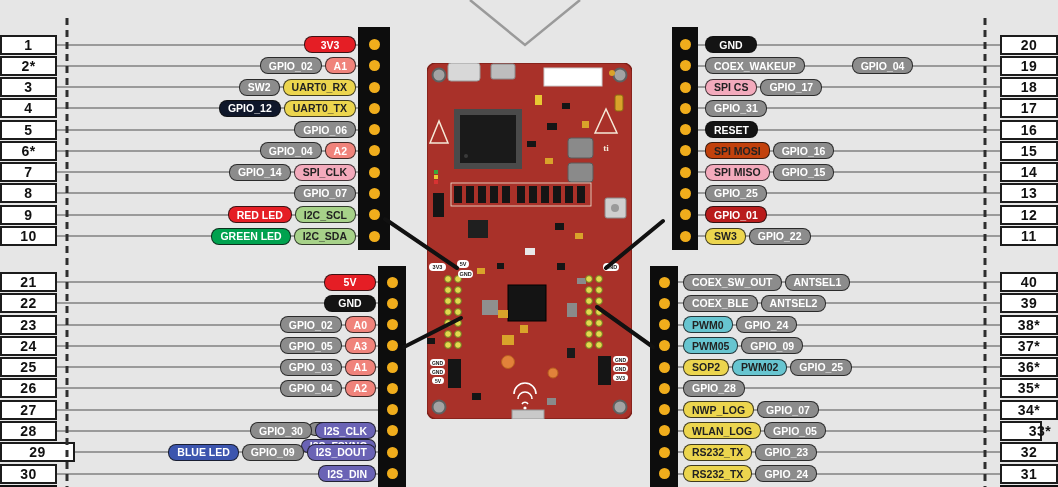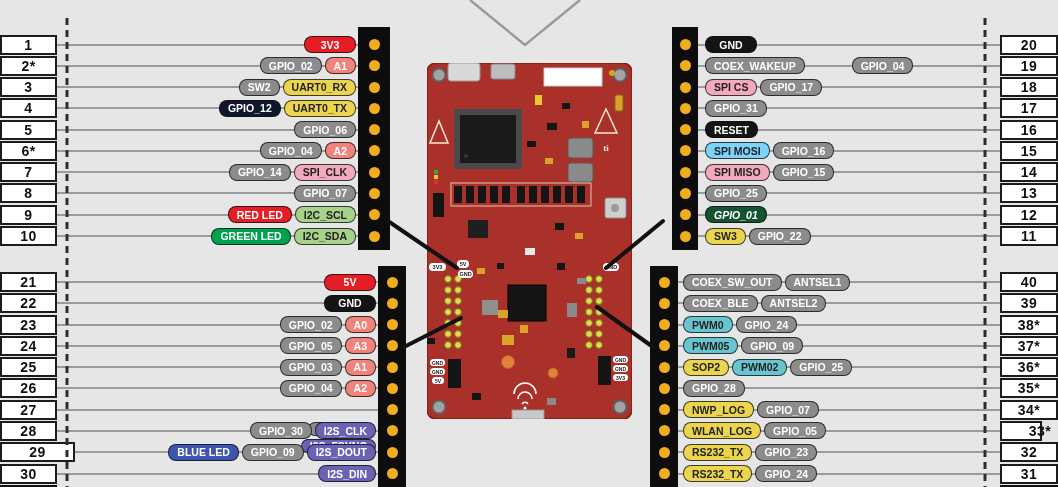--- a/index.html
+++ b/index.html
@@ -348,41 +348,41 @@
       <div class="pin-circle" style="left: 679.5px; top: 102.84px;"></div>
       <div class="hline" style="left: 696px; top: 128.62px; width: 305px;"></div>
       <div class="pinbox" style="left: 1000px; width: 58px; top: 119.62px;">16</div>
       <div class="badges" style="top: 118.62px; left: 705px;">
         <span class="badge" style="background: rgb(20, 20, 20); color: rgb(255, 255, 255);">RESET</span>
       </div>
       <div class="pin-circle" style="left: 679.5px; top: 124.12px;"></div>
       <div class="hline" style="left: 696px; top: 149.9px; width: 305px;"></div>
       <div class="pinbox" style="left: 1000px; width: 58px; top: 140.9px;">15</div>
       <div class="badges" style="top: 139.9px; left: 705px;">
-        <span class="badge" style="background: #7dd3fc; color: rgb(34, 34, 34);">SPI MOSI</span>
+        <span class="badge" style="background: #c2410c; color: rgb(34, 34, 34); border-radius: 7px;">SPI MOSI</span>
         <span class="badge" style="background: rgb(140, 140, 140); color: rgb(255, 255, 255);">GPIO_16</span>
       </div>
       <div class="pin-circle" style="left: 679.5px; top: 145.4px;"></div>
       <div class="hline" style="left: 696px; top: 171.18px; width: 305px;"></div>
       <div class="pinbox" style="left: 1000px; width: 58px; top: 162.18px;">14</div>
       <div class="badges" style="top: 161.18px; left: 705px;">
         <span class="badge" style="background: rgb(243, 170, 188); color: rgb(34, 34, 34);">SPI MISO</span>
         <span class="badge" style="background: rgb(140, 140, 140); color: rgb(255, 255, 255);">GPIO_15</span>
       </div>
       <div class="pin-circle" style="left: 679.5px; top: 166.68px;"></div>
       <div class="hline" style="left: 696px; top: 192.46px; width: 305px;"></div>
       <div class="pinbox" style="left: 1000px; width: 58px; top: 183.46px;">13</div>
       <div class="badges" style="top: 182.46px; left: 705px;">
         <span class="badge" style="background: rgb(140, 140, 140); color: rgb(255, 255, 255);">GPIO_25</span>
       </div>
       <div class="pin-circle" style="left: 679.5px; top: 187.96px;"></div>
       <div class="hline" style="left: 696px; top: 213.74px; width: 305px;"></div>
       <div class="pinbox" style="left: 1000px; width: 58px; top: 204.74px;">12</div>
       <div class="badges" style="top: 203.74px; left: 705px;">
-        <span class="badge" style="background: #14532d; color: rgb(255, 255, 255); font-style: italic;">GPIO_01</span>
+        <span class="badge" style="background: #b91c1c; color: rgb(255, 255, 255);">GPIO_01</span>
       </div>
       <div class="pin-circle" style="left: 679.5px; top: 209.24px;"></div>
       <div class="hline" style="left: 696px; top: 235.02px; width: 305px;"></div>
       <div class="pinbox" style="left: 1000px; width: 58px; top: 226.02px;">11</div>
       <div class="badges" style="top: 225.02px; left: 705px;">
         <span class="badge" style="background: rgb(236, 213, 78); color: rgb(34, 34, 34);">SW3</span>
         <span class="badge" style="background: rgb(140, 140, 140); color: rgb(255, 255, 255);">GPIO_22</span>
       </div>
       <div class="pin-circle" style="left: 679.5px; top: 230.52px;"></div>
       <div class="hline" style="left: 676px; top: 281px; width: 325px;"></div>

